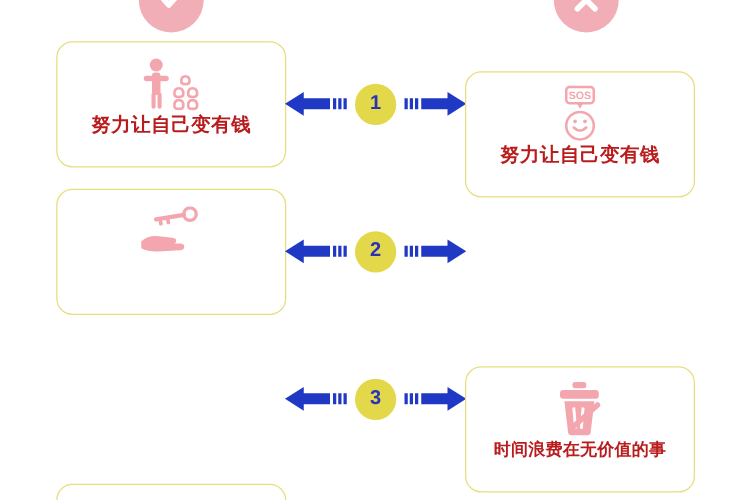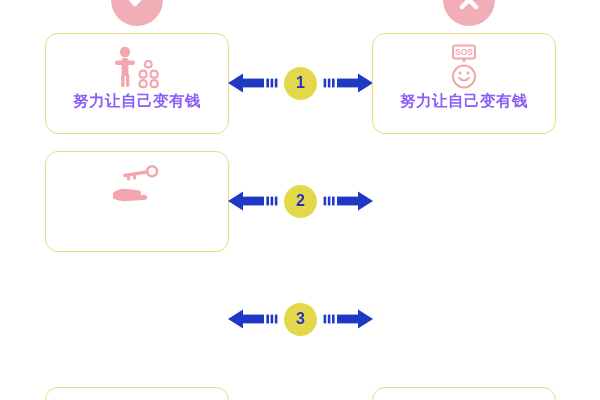--- a/index.html
+++ b/index.html
@@ -59,33 +59,33 @@
     border: 1.6px solid #e8dd7e;
     border-radius: 13px;
     display: flex;
     flex-direction: column;
     align-items: center;
     justify-content: flex-start;
     padding-top: 9px;
     overflow: hidden;
   }
   .card.left  { left: 45px; }
-  .card.right { left: 372px; }
+  .card.right { left: 372px; margin-top: 24px; }
 
   .card-icon {
     height: 48px;
     display: flex;
     align-items: center;
     justify-content: center;
   }
   .card-icon svg { display: block; }
 
   .card-label {
     margin-top: 1px;
-    color: #8b5cf6;
+    color: #b91c1c;
     font-size: 15.5px;
     font-weight: bold;
     letter-spacing: .5px;
     white-space: nowrap;
     line-height: 1.15;
   }
   .card-label.small { font-size: 13.6px; letter-spacing: .2px; }
 
   
   .connector {
@@ -274,20 +274,38 @@
             <rect x="2.6" y="7.6" width="2.6" height="8.8"></rect>
             <rect x="6.8" y="7.6" width="2.6" height="8.8"></rect>
             <rect x="11" y="7.6" width="2.6" height="8.8"></rect>
             <rect x="16" y="7.6" width="22" height="8.8"></rect>
             <path d="M52 12 L37 2.5 L37 21.5 Z"></path>
           </g>
         </svg>
       </span>
     </div>
 
+    <div class="card right">
+      <div class="card-icon">
+        <svg width="46" height="46" viewBox="0 0 46 46">
+          <g fill="#f4a6ae">
+            <rect x="17" y="1.5" width="11" height="5" rx="2"></rect>
+            <rect x="7" y="8" width="31" height="7" rx="2.4"></rect>
+            <path d="M10.5 17 L34.5 17 L31.5 42 q-.3 2.2-2.6 2.2 L16.1 44.2
+                     q-2.3 0-2.6-2.2 Z"></path>
+          </g>
+          <g stroke="#ffffff" stroke-width="2.3">
+            <path d="M18 22 L19.5 39"></path>
+            <path d="M25.5 22 L24 39"></path>
+          </g>
+          <path d="M17 38 L37 20" stroke="#f4a6ae" stroke-width="4.4" stroke-linecap="round" fill="none"></path>
+        </svg>
+      </div>
+      <div class="card-label small">时间浪费在无价值的事</div>
+    </div>
   </div>
 
   <div class="row row-3">
 
     <div class="card left">
       <div class="card-icon">
         
       </div>
       <div class="card-label small"></div>
     </div>

